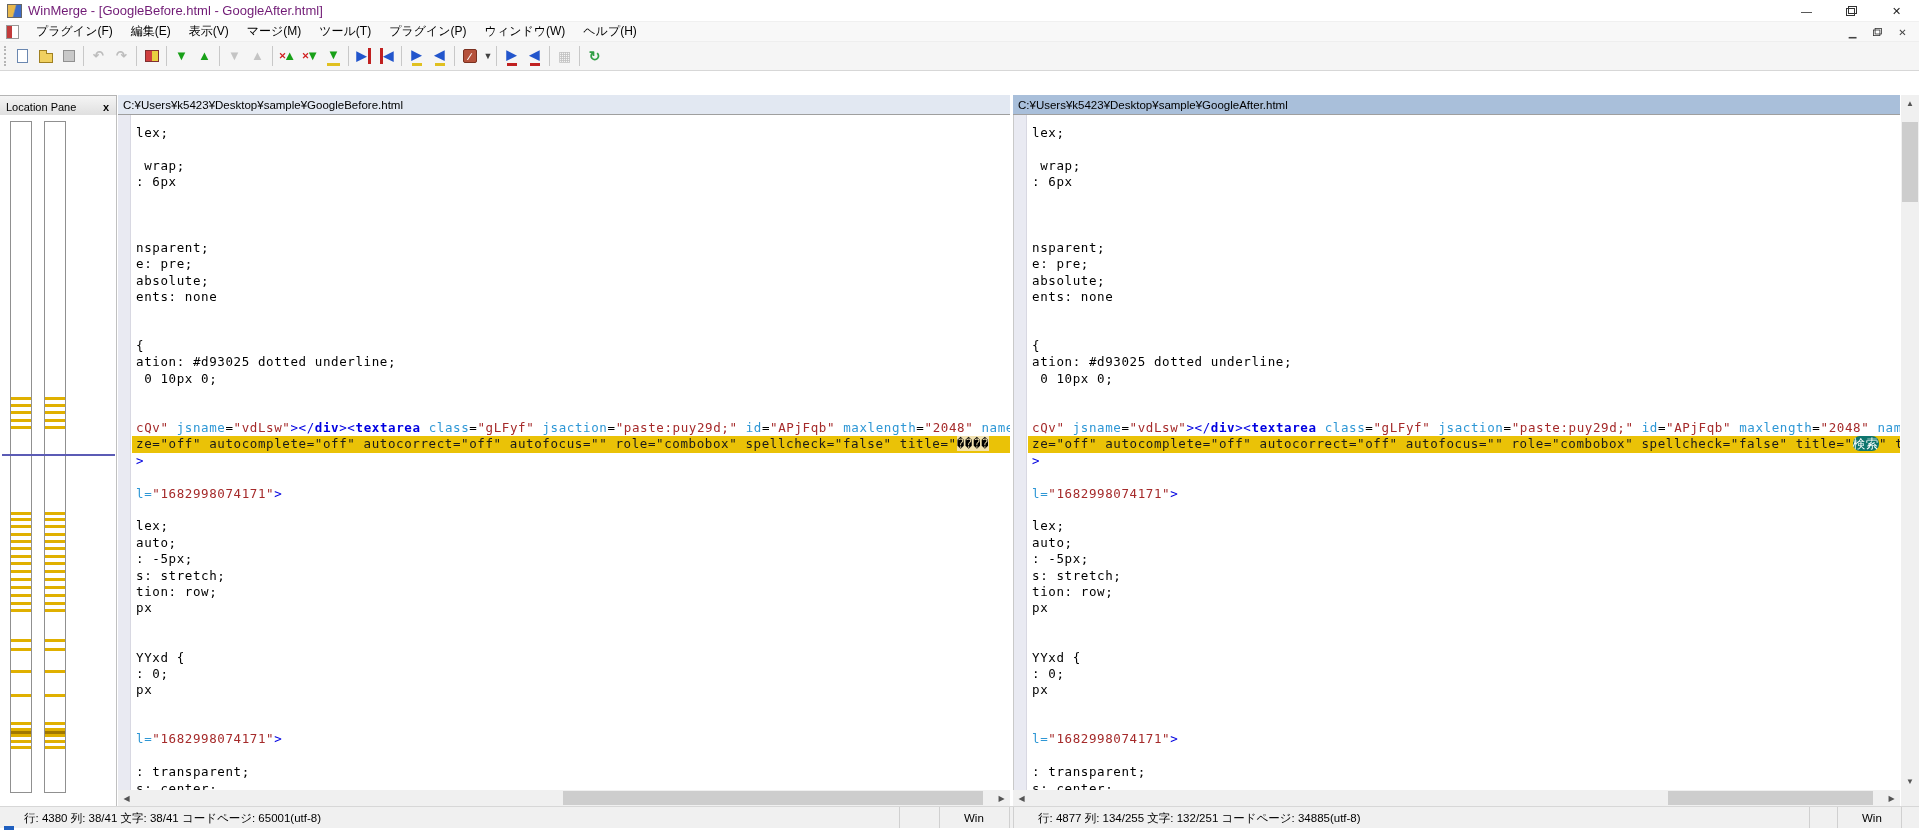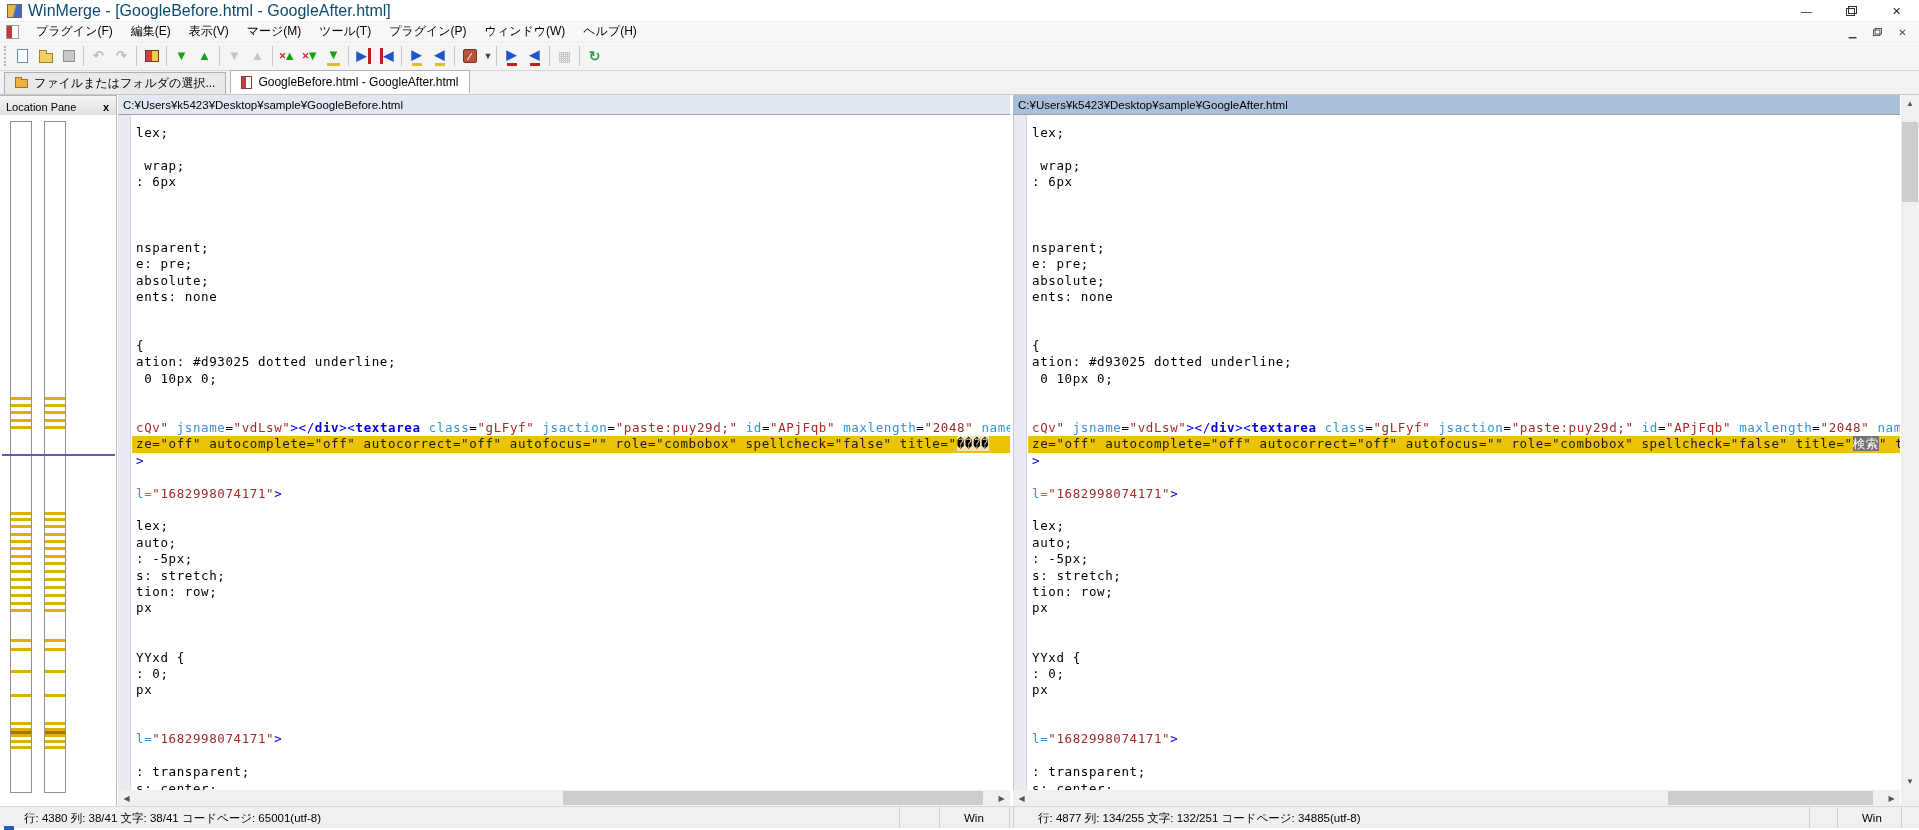--- a/index.html
+++ b/index.html
@@ -4,21 +4,21 @@
 <style>
   * { margin:0; padding:0; box-sizing:border-box; }
   html,body { width:1919px; height:830px; overflow:hidden; }
   body { font-family:"Liberation Sans", sans-serif; background:#fff; position:relative; }
   #app { position:absolute; inset:0; width:1919px; height:830px; background:#fff; }
 
   
   .titlebar { position:absolute; left:0; top:0; width:1919px; height:22px; background:#ffffff; border-bottom:1px solid #f0f0f0; display:flex; align-items:center; }
   .ic-winmerge { width:15px; height:14px; margin:0 6px 0 7px; border:1px solid #666;
      background:linear-gradient(105deg,#e8b84c 0 45%,#3c6cc8 55% 100%); }
-  .title-text { font-size:16px; color:#0c4a6e; }
+  .title-text { font-size:13px; color:#701a75; }
   .win-controls { position:absolute; right:0; top:0; height:22px; display:flex; }
   .win-btn { width:45px; height:22px; display:flex; align-items:center; justify-content:center; font-size:11px; color:#222; }
   .restore-glyph { position:relative; width:11px; height:10px; display:inline-block; }
   .restore-glyph::before { content:""; position:absolute; left:0; bottom:0; width:7px; height:6px; border:1px solid #333; background:#fff; }
   .restore-glyph::after  { content:""; position:absolute; right:0; top:0; width:7px; height:6px; border:1px solid #333; }
 
   
   .menubar { position:absolute; left:0; top:22px; width:1919px; height:20px; background:#f8f8f8; display:flex; align-items:center; border-bottom:1px solid #eee; }
   .ic-childdoc { width:13px; height:14px; margin:0 8px 0 6px; border:1px solid #999; background:linear-gradient(90deg,#c23b3b 0 45%,#fff 45%); }
   .menu-item { font-size:12px; color:#000; padding:2px 9px; }
@@ -77,21 +77,21 @@
   .pane { position:absolute; top:115px; height:675px; background:#fff; overflow:hidden; }
   .pane.left { left:118px; width:892px; }
   .pane.right { left:1013px; width:887px; border-left:1px solid #c9c9c9; }
   .gutter { position:absolute; left:0; top:0; width:13px; height:675px; background:#e9eaf2; border-right:1px solid #d8d8e2; }
   .code-lines { position:absolute; left:14px; top:10px; right:0; font-family:"DejaVu Sans Mono", monospace; font-size:12.5px; letter-spacing:.6px; }
   .code-line { height:16.4px; line-height:16.4px; white-space:pre; overflow:hidden; padding-left:4px; }
   .code-line.diff { background:#eac207; }
   .cp { color:#000; } .ca { color:#2e97d5; } .cv { color:#a52a2a; } .ct { color:#0000e0; }
   .cn { color:#0000e0; font-weight:bold; }
   .cw { background:#f2e2b0; }
-  .cs { background:#737373; color:#fff; }
+  .cs { background:#0f766e; color:#fff;border-radius:7px; }
   .code-line.diff .cp { color:#1a1a1a; }
 
   
   .vscroll { position:absolute; left:1901px; top:95px; width:18px; height:695px; background:#f0f0f0; }
   .hscroll { position:absolute; top:790px; height:16px; background:#f0f0f0; }
   .hscroll.left { left:118px; width:892px; }
   .hscroll.right { left:1013px; width:887px; }
   .sb-btn { position:absolute; width:17px; height:16px; display:flex; align-items:center; justify-content:center; font-size:8px; color:#555; background:#f0f0f0; }
   .vscroll .sb-btn { width:18px; height:17px; }
   .sb-thumb { position:absolute; background:#cdcdcd; }
@@ -218,30 +218,20 @@
     <span class="tsep"></span>
     <span class="tbtn">
         <span class="ic ic-grid">▦</span>
       </span>
     <span class="tsep"></span>
     <span class="tbtn">
         <span class="ic ic-refresh">↻</span>
       </span>
   </div>
 
-  <div class="tabbar">
-    <div class="tab">
-      <span class="ic-tabfolder"></span>
-      <span>ファイルまたはフォルダの選択...</span>
-    </div>
-    <div class="tab active">
-      <span class="ic-tabdoc"></span>
-      <span>GoogleBefore.html - GoogleAfter.html</span>
-    </div>
-  </div>
 
   <div class="loc-header">
     <span class="lbl">Location Pane</span>
     <span class="loc-close">x</span>
   </div>
   <div class="file-header left">C:¥Users¥k5423¥Desktop¥sample¥GoogleBefore.html</div>
   <div class="file-header right">C:¥Users¥k5423¥Desktop¥sample¥GoogleAfter.html</div>
 
   <div class="loc-body">
     <div class="loc-bar b1">

